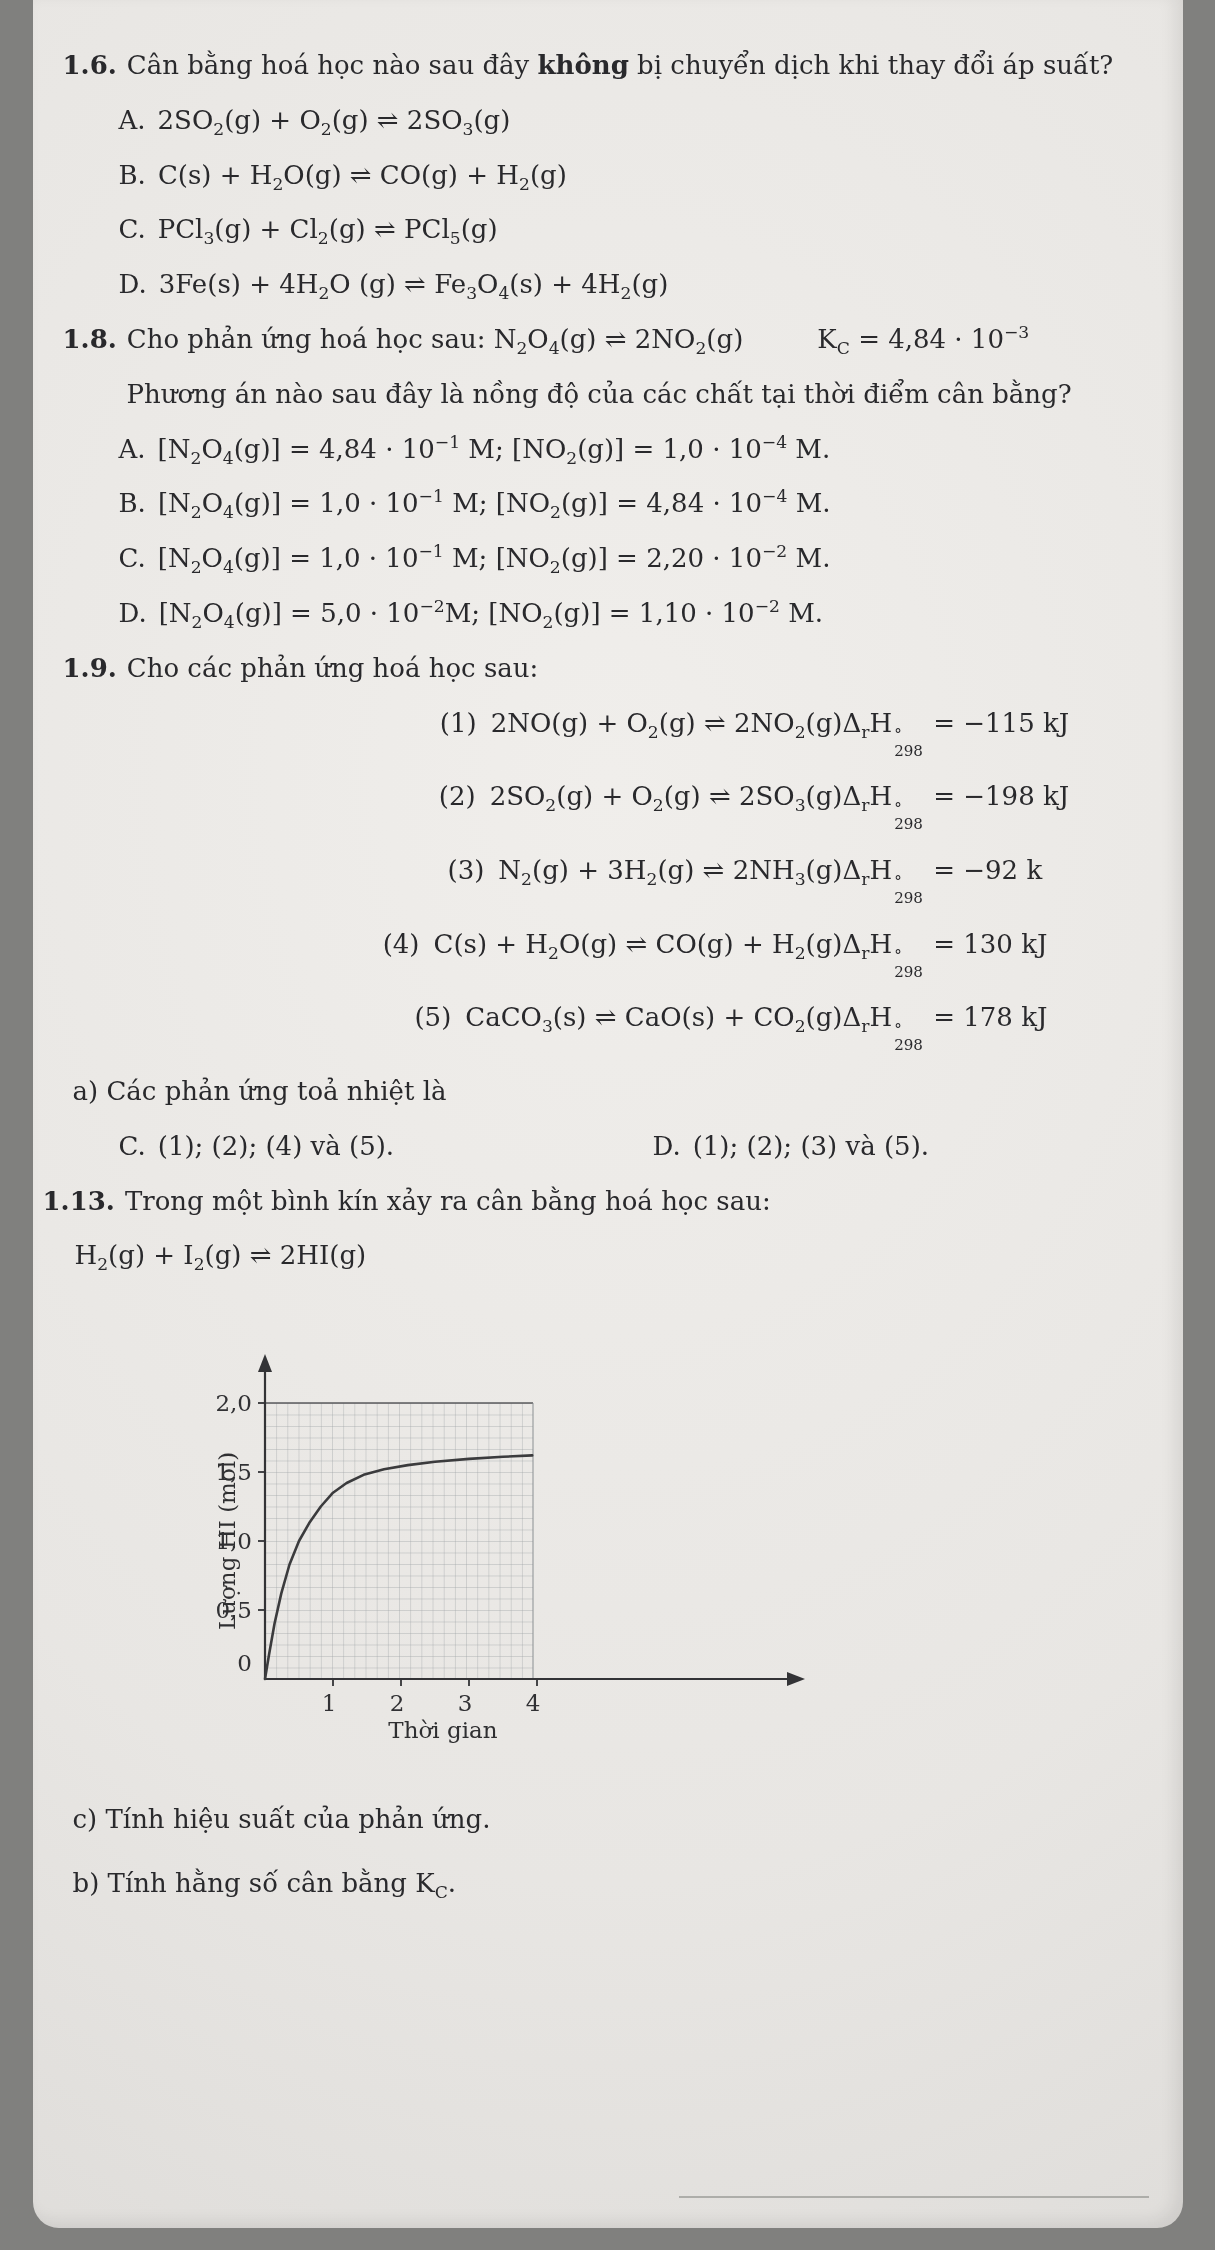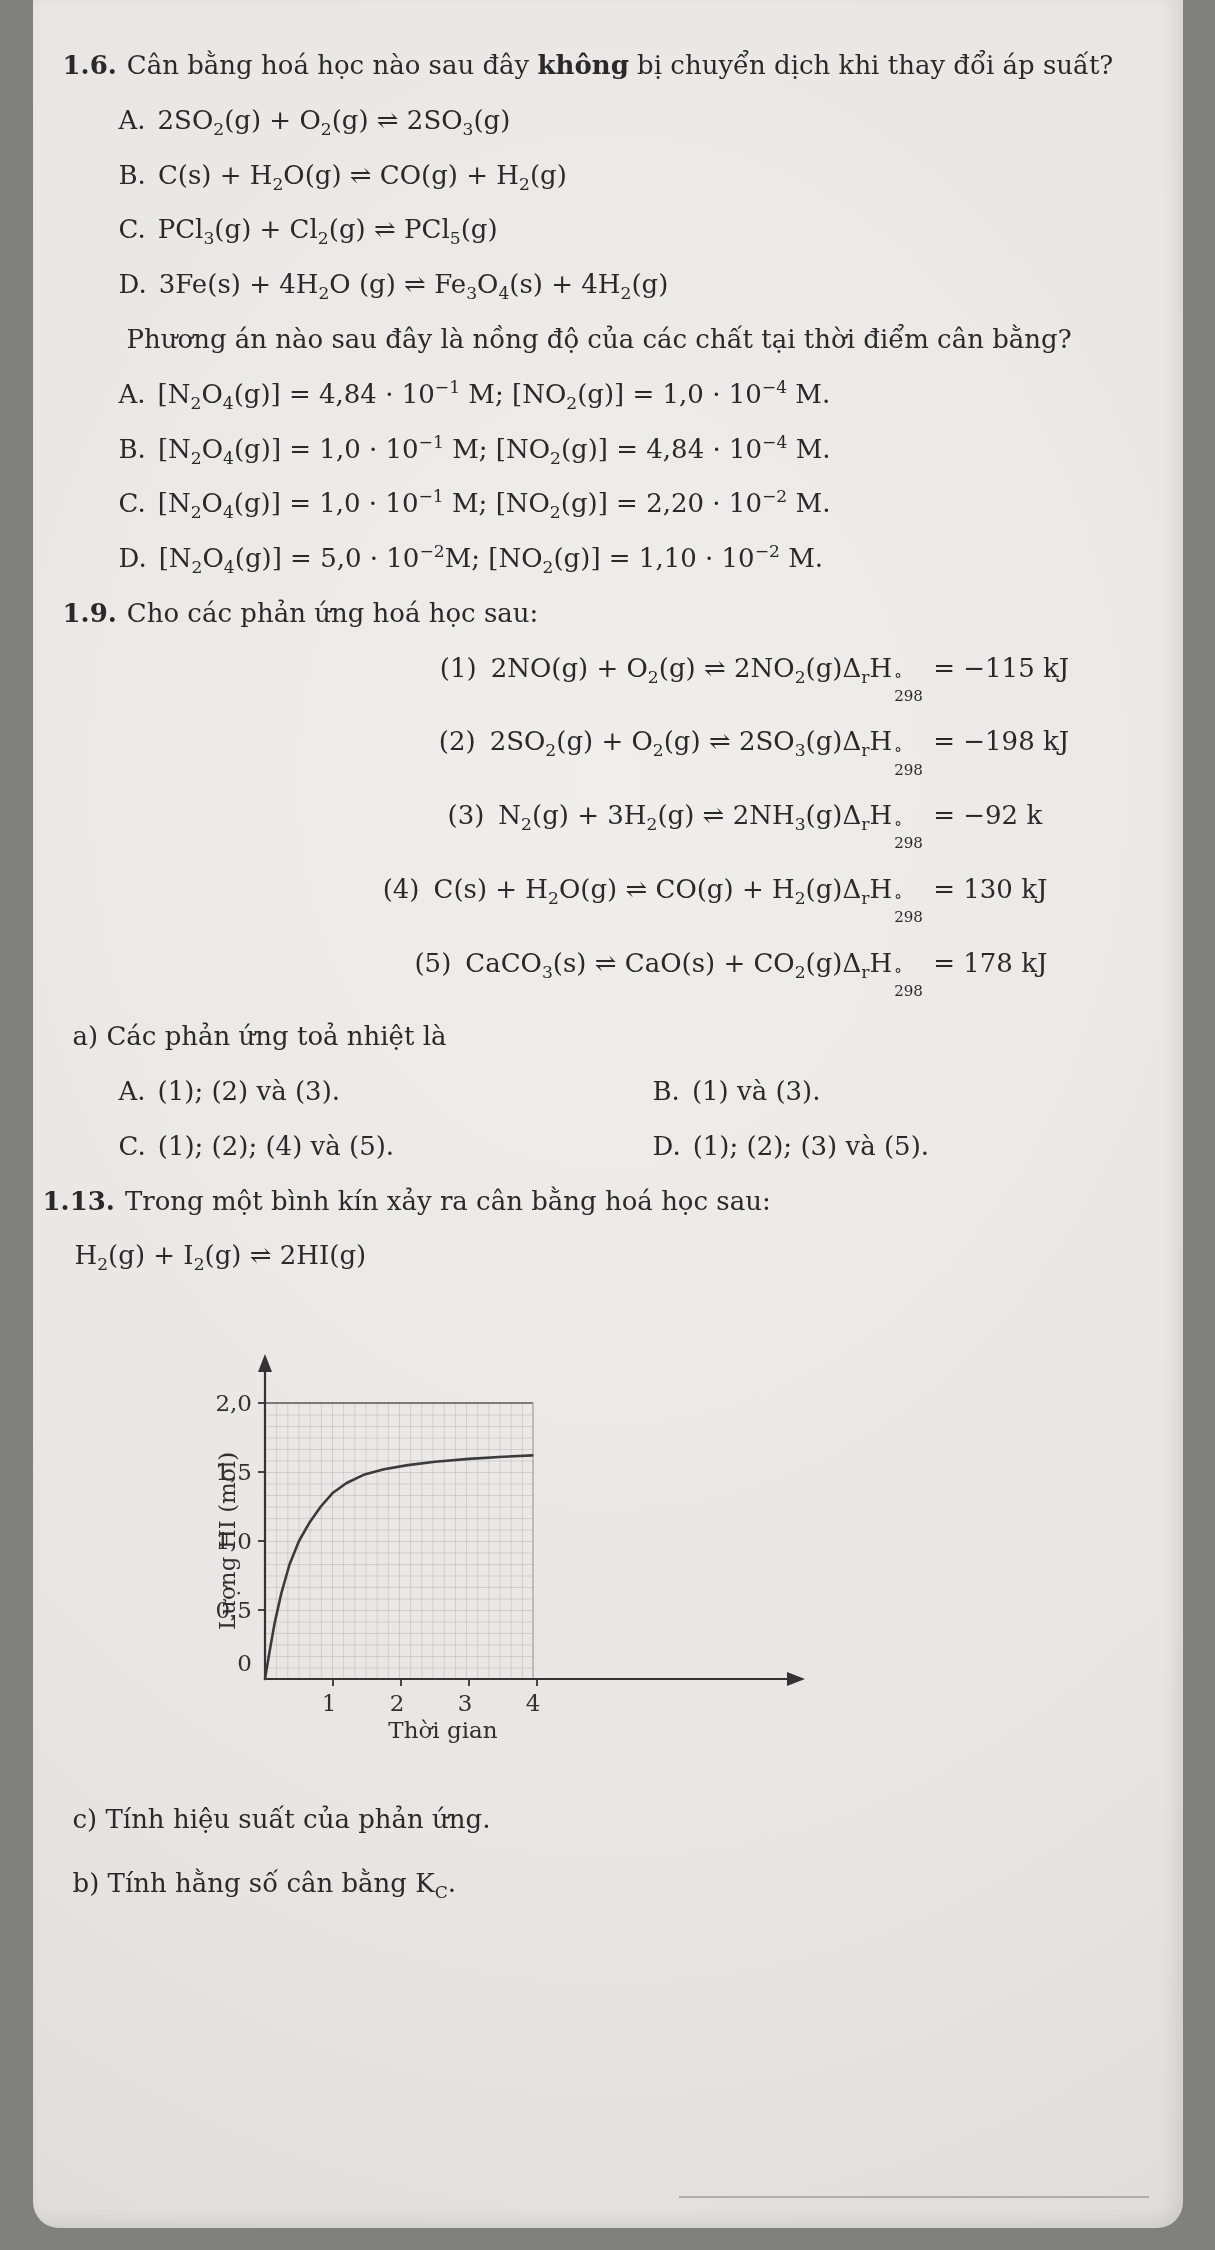--- a/index.html
+++ b/index.html
@@ -62,20 +62,23 @@
     <p>
       <span class="q-num">1.6.</span><span>Cân bằng hoá học nào sau đây <b>không</b> bị chuyển dịch khi thay đổi áp suất?</span>
     </p>
     <p class="opt"><span class="opt-label">A.</span><span>2SO<sub>2</sub>(g) + O<sub>2</sub>(g) ⇌ 2SO<sub>3</sub>(g)</span></p>
     <p class="opt"><span class="opt-label">B.</span><span>C(s) + H<sub>2</sub>O(g) ⇌ CO(g) + H<sub>2</sub>(g)</span></p>
     <p class="opt"><span class="opt-label">C.</span><span>PCl<sub>3</sub>(g) + Cl<sub>2</sub>(g) ⇌ PCl<sub>5</sub>(g)</span></p>
     <p class="opt"><span class="opt-label">D.</span><span>3Fe(s) + 4H<sub>2</sub>O (g) ⇌ Fe<sub>3</sub>O<sub>4</sub>(s) + 4H<sub>2</sub>(g)</span></p>
   </section>
 
   <section>
+    <p>
+      <span class="q-num">1.8.</span><span>Cho phản ứng hoá học sau: N<sub>2</sub>O<sub>4</sub>(g) ⇌ 2NO<sub>2</sub>(g)</span><span style="margin-left:74px;">K<sub>C</sub> = 4,84 · 10<sup>−3</sup></span>
+    </p>
     <p class="prompt">Phương án nào sau đây là nồng độ của các chất tại thời điểm cân bằng?</p>
     <p class="opt"><span class="opt-label">A.</span><span>[N<sub>2</sub>O<sub>4</sub>(g)] = 4,84 · 10<sup>−1</sup> M; [NO<sub>2</sub>(g)] = 1,0 · 10<sup>−4</sup> M.</span></p>
     <p class="opt"><span class="opt-label">B.</span><span>[N<sub>2</sub>O<sub>4</sub>(g)] = 1,0 · 10<sup>−1</sup> M; [NO<sub>2</sub>(g)] = 4,84 · 10<sup>−4</sup> M.</span></p>
     <p class="opt"><span class="opt-label">C.</span><span>[N<sub>2</sub>O<sub>4</sub>(g)] = 1,0 · 10<sup>−1</sup> M; [NO<sub>2</sub>(g)] = 2,20 · 10<sup>−2</sup> M.</span></p>
     <p class="opt"><span class="opt-label">D.</span><span>[N<sub>2</sub>O<sub>4</sub>(g)] = 5,0 · 10<sup>−2</sup>M; [NO<sub>2</sub>(g)] = 1,10 · 10<sup>−2</sup> M.</span></p>
   </section>
 
   <section>
     <p>
       <span class="q-num">1.9.</span><span>Cho các phản ứng hoá học sau:</span>
@@ -109,24 +112,20 @@
           </span> = 130 kJ</span>
     </div>
     <div class="reaction">
       <span class="rx-eq"><span class="rx-idx">(5)</span><span>CaCO<sub>3</sub>(s) ⇌ CaO(s) + CO<sub>2</sub>(g)</span></span>
       <span>Δ<sub>r</sub>H<span class="supsub">
             <span>°</span>
             <span>298</span>
           </span> = 178 kJ</span>
     </div>
     <p class="sub-head">a) Các phản ứng toả nhiệt là</p>
-    <div class="opt2">
-      <span class="cell"><span class="opt-label">A.</span><span>(1); (2) và (3).</span></span>
-      <span class="cell"><span class="opt-label">B.</span><span>(1) và (3).</span></span>
-    </div>
     <div class="opt2">
       <span class="cell"><span class="opt-label">C.</span><span>(1); (2); (4) và (5).</span></span>
       <span class="cell"><span class="opt-label">D.</span><span>(1); (2); (3) và (5).</span></span>
     </div>
   </section>
 
   <section>
     <p class="q113-head">
       <span class="q-num">1.13.</span><span>Trong một bình kín xảy ra cân bằng hoá học sau:</span>
     </p>

